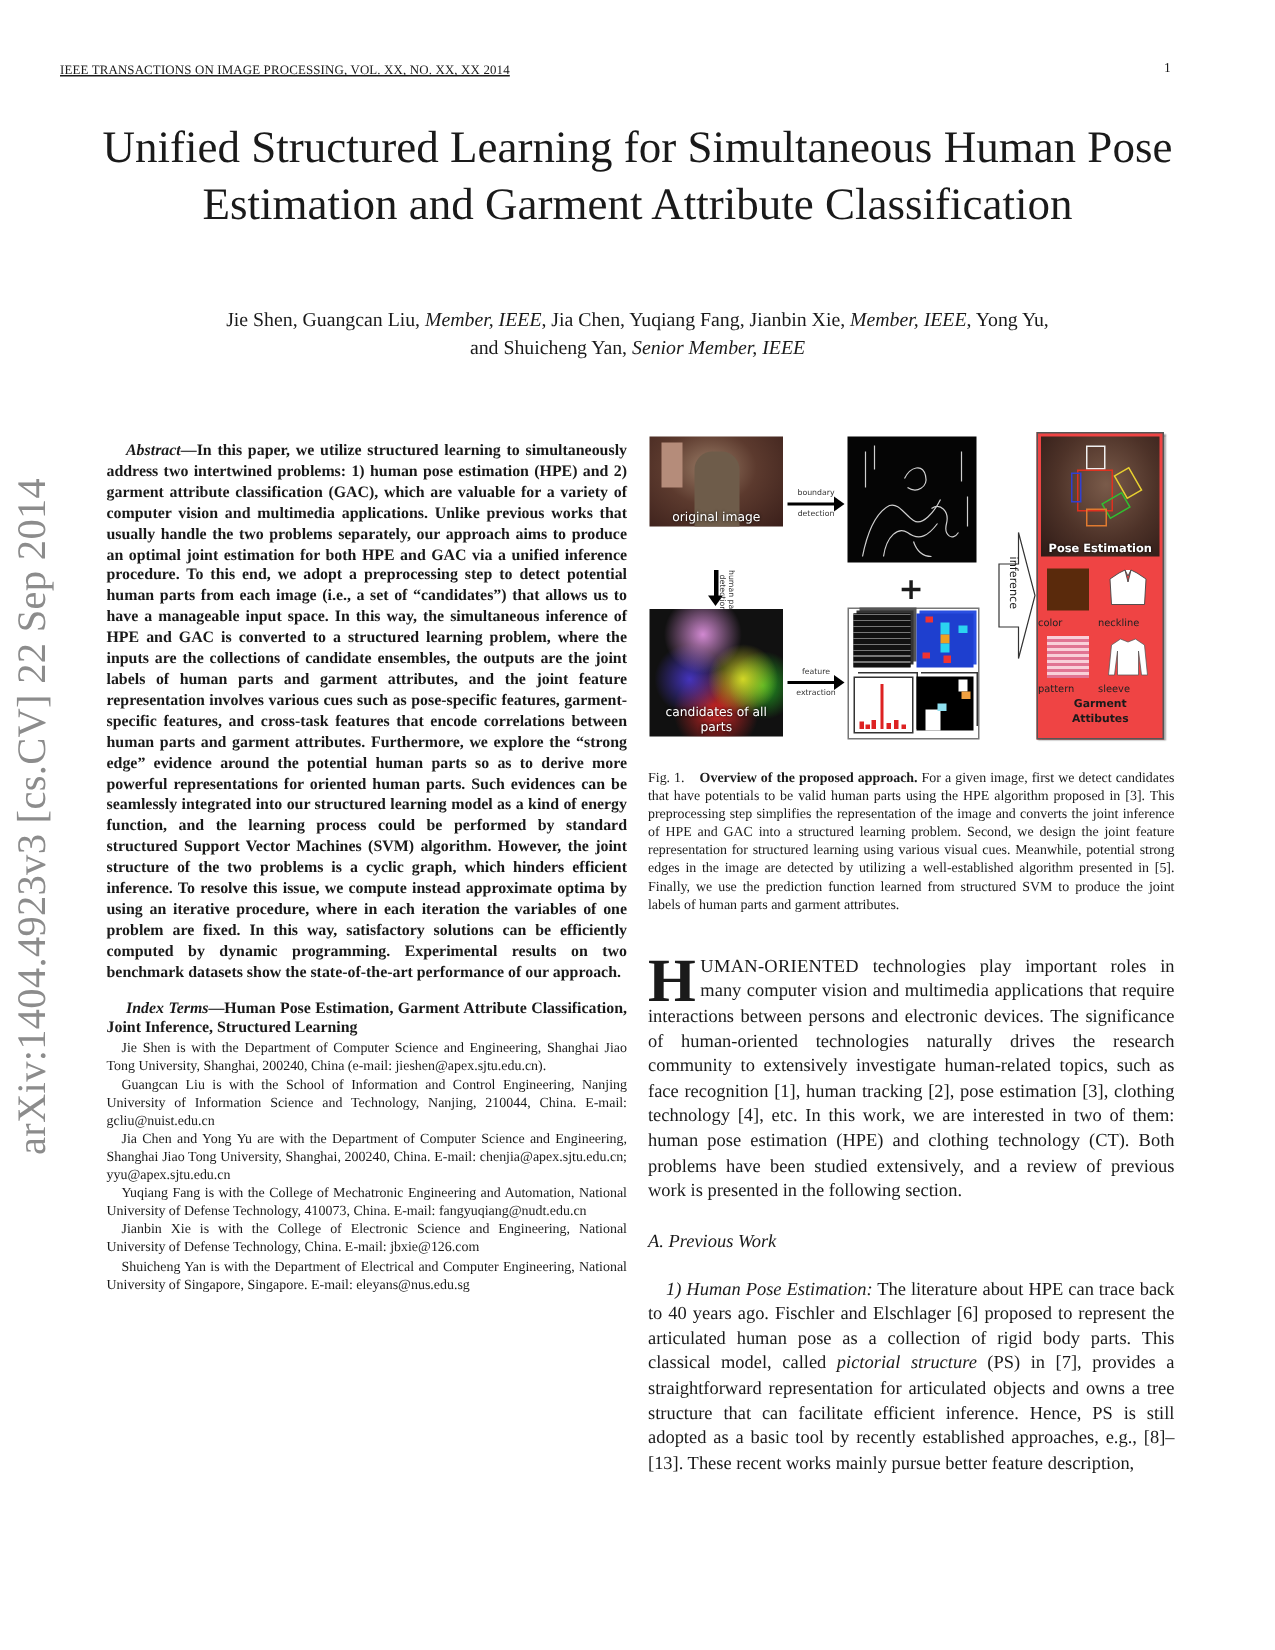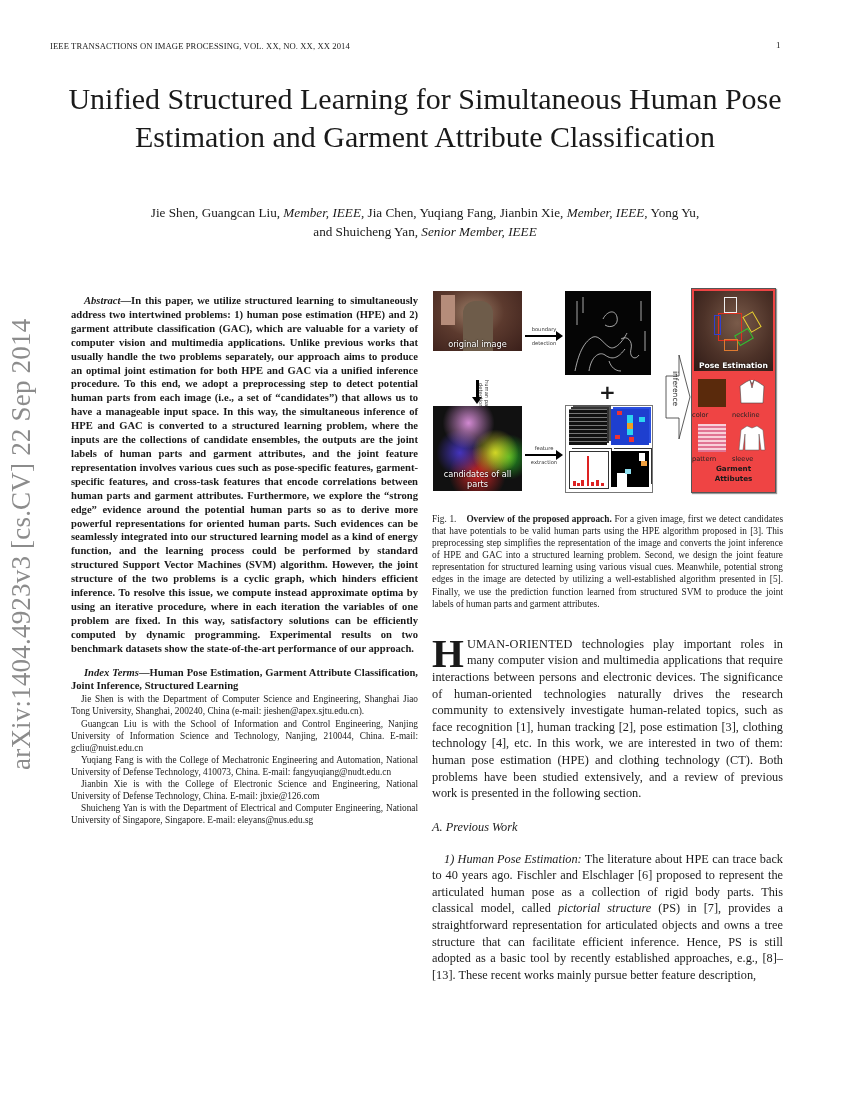--- a/index.html
+++ b/index.html
@@ -1,20 +1,20 @@
 <!DOCTYPE html>
 <html><head>
 <meta charset="utf-8">
 <style>
   html, body { margin: 0; padding: 0; background: #ffffff; }
   body { width: 850px; height: 1100px; position: relative; overflow: hidden;
          font-family: "Liberation Serif", "DejaVu Serif", serif; color: #1a1a1a; }
 
-  .running-head { position: absolute; left: 50px; top: 41px; width: 740px;
-                  font-size: 8.6px; letter-spacing: 0.1px; }
+  .running-head { position: absolute; left: 40px; top: 41px; width: 740px;
+                  font-size: 8.6px; letter-spacing: 0.1px; text-decoration: underline; }
   .page-num { position: absolute; left: 776px; top: 40px; font-size: 9px; }
 
   .title { position: absolute; left: 40px; top: 80px; width: 770px; text-align: center;
            font-size: 30px; line-height: 38px; font-weight: normal; margin: 0; }
   .authors { position: absolute; left: 60px; top: 203px; width: 730px; text-align: center;
              font-size: 13.2px; line-height: 19px; }
   .authors i { font-style: italic; }
 
   .arxiv-stamp { position: absolute; left: 6px; top: 770px; transform-origin: 0 0;
                  transform: rotate(-90deg); white-space: nowrap;
@@ -129,20 +129,21 @@
 <div class="col-left">
   <p class="abstract">
     <span class="lead">Abstract</span><span>—</span><span>In this paper, we utilize structured learning to simultaneously address two intertwined problems: 1) human pose estimation (HPE) and 2) garment attribute classification (GAC), which are valuable for a variety of computer vision and multimedia applications. Unlike previous works that usually handle the two problems separately, our approach aims to produce an optimal joint estimation for both HPE and GAC via a unified inference procedure. To this end, we adopt a preprocessing step to detect potential human parts from each image (i.e., a set of “candidates”) that allows us to have a manageable input space. In this way, the simultaneous inference of HPE and GAC is converted to a structured learning problem, where the inputs are the collections of candidate ensembles, the outputs are the joint labels of human parts and garment attributes, and the joint feature representation involves various cues such as pose-specific features, garment-specific features, and cross-task features that encode correlations between human parts and garment attributes. Furthermore, we explore the “strong edge” evidence around the potential human parts so as to derive more powerful representations for oriented human parts. Such evidences can be seamlessly integrated into our structured learning model as a kind of energy function, and the learning process could be performed by standard structured Support Vector Machines (SVM) algorithm. However, the joint structure of the two problems is a cyclic graph, which hinders efficient inference. To resolve this issue, we compute instead approximate optima by using an iterative procedure, where in each iteration the variables of one problem are fixed. In this way, satisfactory solutions can be efficiently computed by dynamic programming. Experimental results on two benchmark datasets show the state-of-the-art performance of our approach.</span>
   </p>
   <p class="index-terms">
     <span class="lead">Index Terms</span><span>—</span><span>Human Pose Estimation, Garment Attribute Classification, Joint Inference, Structured Learning</span>
   </p>
   <div class="footnotes">
     <p>Jie Shen is with the Department of Computer Science and Engineering, Shanghai Jiao Tong University, Shanghai, 200240, China (e-mail: jieshen@apex.sjtu.edu.cn).</p>
     <p>Guangcan Liu is with the School of Information and Control Engineering, Nanjing University of Information Science and Technology, Nanjing, 210044, China. E-mail: gcliu@nuist.edu.cn</p>
+    <p>Jia Chen and Yong Yu are with the Department of Computer Science and Engineering, Shanghai Jiao Tong University, Shanghai, 200240, China. E-mail: chenjia@apex.sjtu.edu.cn; yyu@apex.sjtu.edu.cn</p>
     <p>Yuqiang Fang is with the College of Mechatronic Engineering and Automation, National University of Defense Technology, 410073, China. E-mail: fangyuqiang@nudt.edu.cn</p>
     <p>Jianbin Xie is with the College of Electronic Science and Engineering, National University of Defense Technology, China. E-mail: jbxie@126.com</p>
     <p>Shuicheng Yan is with the Department of Electrical and Computer Engineering, National University of Singapore, Singapore. E-mail: eleyans@nus.edu.sg</p>
   </div>
 </div>
 
 <div class="col-right">
   <div class="figure">
 
     <div class="fig-img orig">

